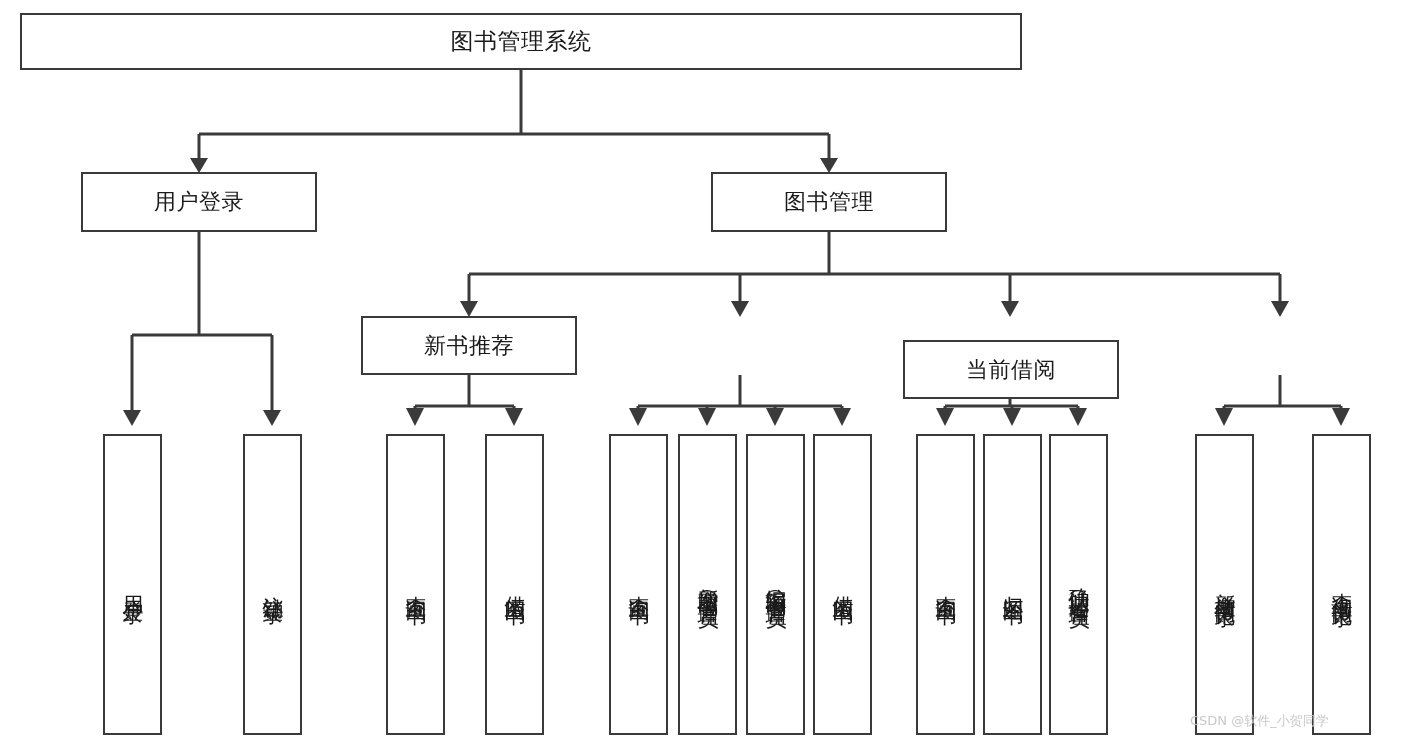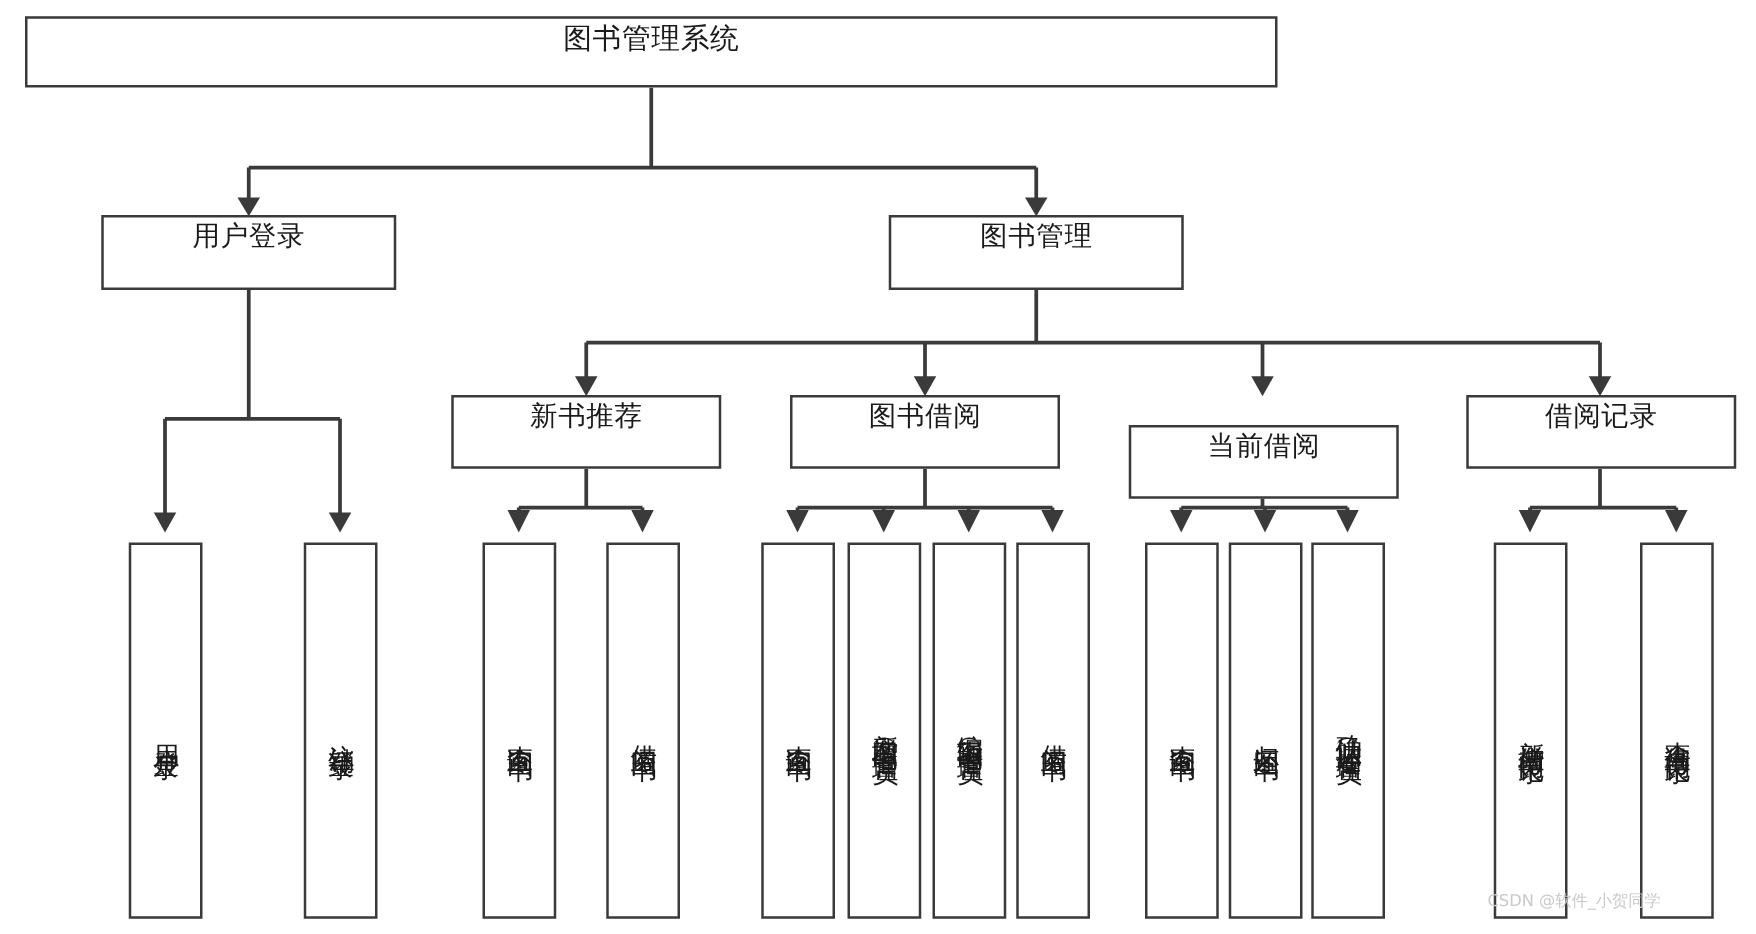--- a/index.html
+++ b/index.html
@@ -12,21 +12,21 @@
   }
   #diagram{position:absolute;inset:0;width:1405px;height:747px;}
 
   
   .node{
     position:absolute;
     box-sizing:border-box;
     background:#ffffff;
     border:2.5px solid #3a3a3a;
     display:flex;
-    align-items:flex-start;
+    align-items:center;
     justify-content:center;
     color:#1a1a1a;
     letter-spacing:0.5px;
   }
   .node.h{            
     font-size:22px;
   }
   .node.root{
     font-size:23px;
   }
@@ -139,29 +139,23 @@
   <div class="node h" style="left:81px;top:172px;width:236px;height:60px;">
     <span>用户登录</span>
   </div>
   <div class="node h" style="left:361px;top:316px;width:216px;height:59px;">
     <span>新书推荐</span>
   </div>
 
   <div class="node h" style="left:711px;top:172px;width:236px;height:60px;">
     <span>图书管理</span>
   </div>
-  <div class="node h" style="left:632px;top:316px;width:216px;height:59px;">
-    <span>图书借阅</span>
-  </div>
   <div class="node h" style="left:903px;top:316px;width:216px;height:59px;margin-top:24px;">
     <span>当前借阅</span>
   </div>
-  <div class="node h" style="left:1173px;top:316px;width:216px;height:59px;">
-    <span>借阅记录</span>
-  </div>
 
   <div class="node v" style="left:103px;top:434px;width:59px;height:301px;">
     <span class="vtext">用户登录</span>
   </div>
   <div class="node v" style="left:243px;top:434px;width:59px;height:301px;">
     <span class="vtext">注销登录</span>
   </div>
 
   <div class="node v" style="left:386px;top:434px;width:59px;height:301px;">
     <span class="vtext">查询图书</span>

